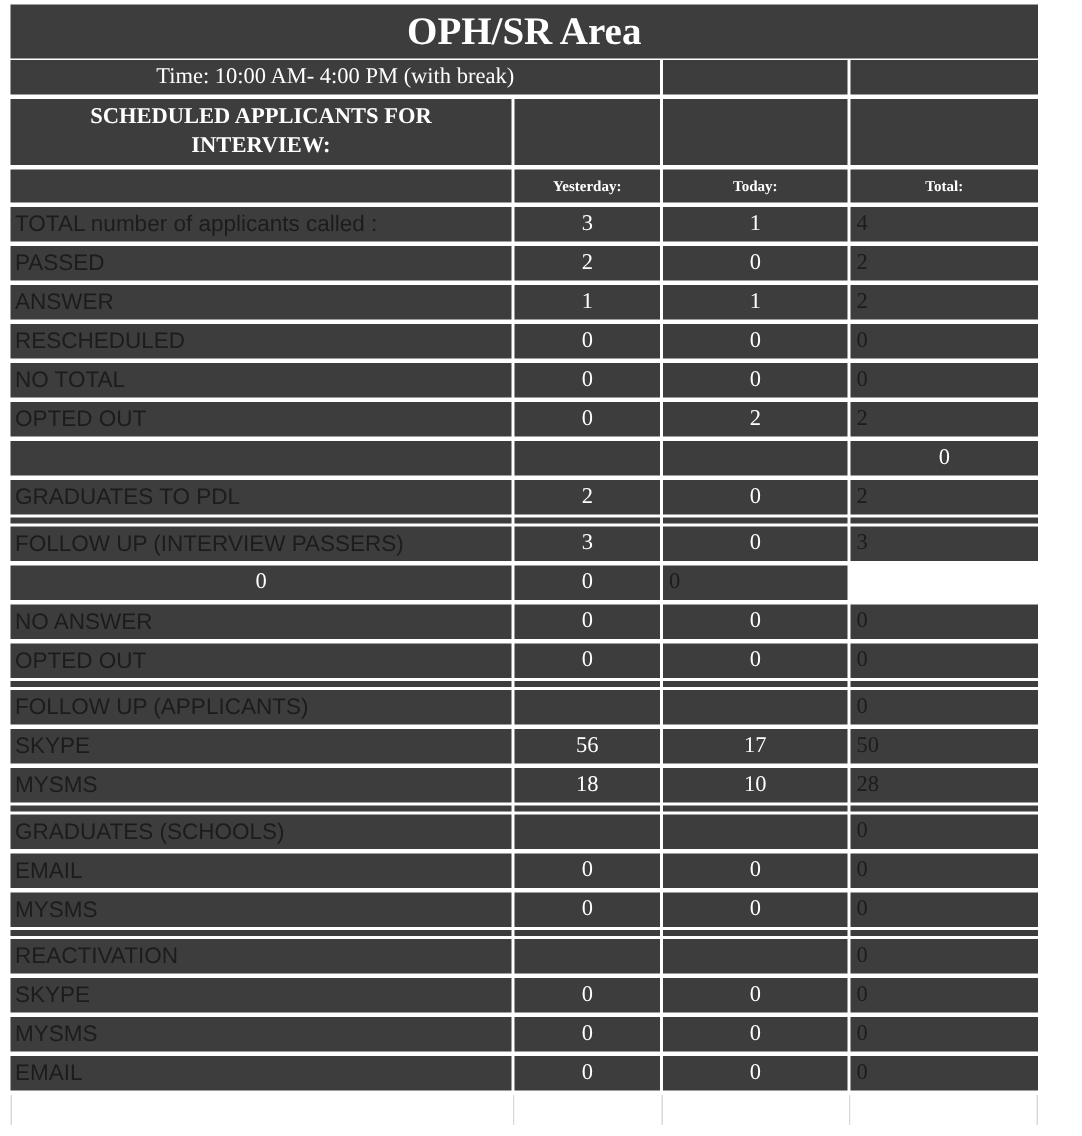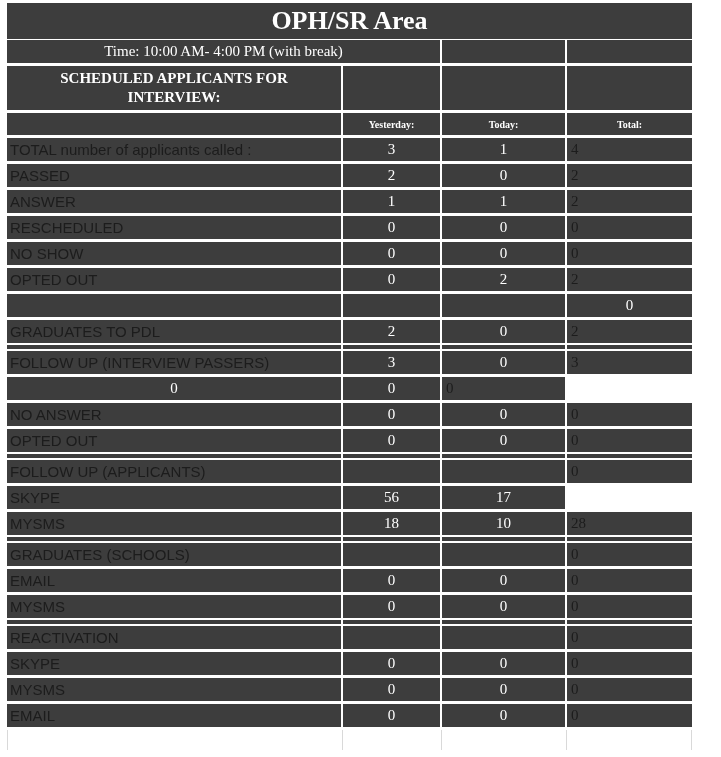--- a/index.html
+++ b/index.html
@@ -174,21 +174,21 @@
         <div class="cell num-cell">1</div>
         <div class="cell total-cell">2</div>
       </div>
       <div class="grid-row cols4 data-row">
         <div class="cell label-cell">RESCHEDULED</div>
         <div class="cell num-cell">0</div>
         <div class="cell num-cell">0</div>
         <div class="cell total-cell">0</div>
       </div>
       <div class="grid-row cols4 data-row">
-        <div class="cell label-cell">NO SHOW</div>
+        <div class="cell label-cell">NO TOTAL</div>
         <div class="cell num-cell">0</div>
         <div class="cell num-cell">0</div>
         <div class="cell total-cell">0</div>
       </div>
       <div class="grid-row cols4 data-row">
         <div class="cell label-cell">OPTED OUT</div>
         <div class="cell num-cell">0</div>
         <div class="cell num-cell">2</div>
         <div class="cell total-cell">2</div>
       </div>
@@ -242,20 +242,21 @@
       <div class="grid-row cols4 data-row">
         <div class="cell label-cell">FOLLOW UP (APPLICANTS)</div>
         <div class="cell num-cell"></div>
         <div class="cell num-cell"></div>
         <div class="cell total-cell">0</div>
       </div>
       <div class="grid-row cols4 data-row">
         <div class="cell label-cell">SKYPE</div>
         <div class="cell num-cell">56</div>
         <div class="cell num-cell">17</div>
+        <div class="cell total-cell">50</div>
       </div>
       <div class="grid-row cols4 data-row">
         <div class="cell label-cell">MYSMS</div>
         <div class="cell num-cell">18</div>
         <div class="cell num-cell">10</div>
         <div class="cell total-cell">28</div>
       </div>
       <div class="sep-row">
         <div class="sep-cell"></div>
         <div class="sep-cell"></div>

